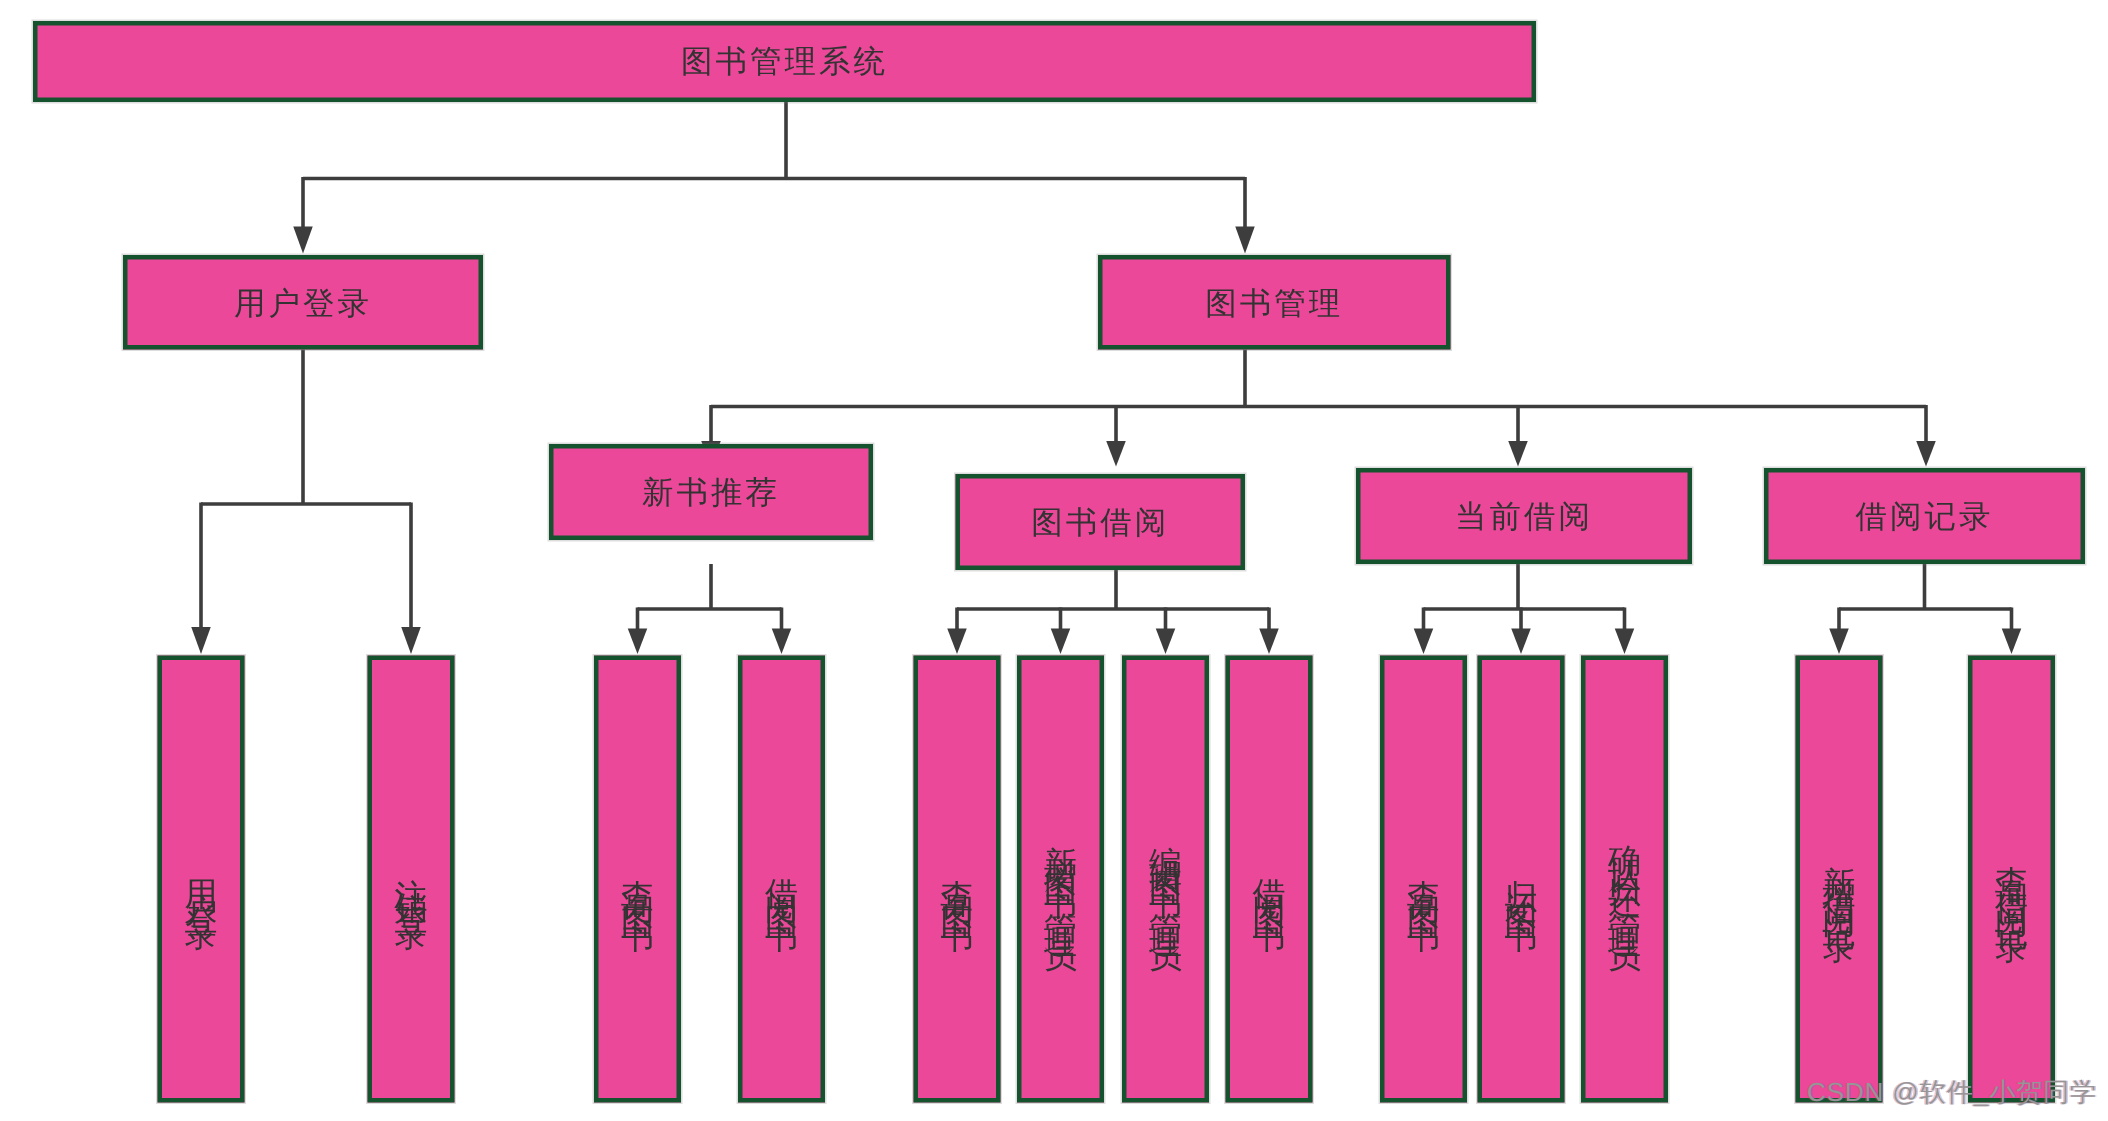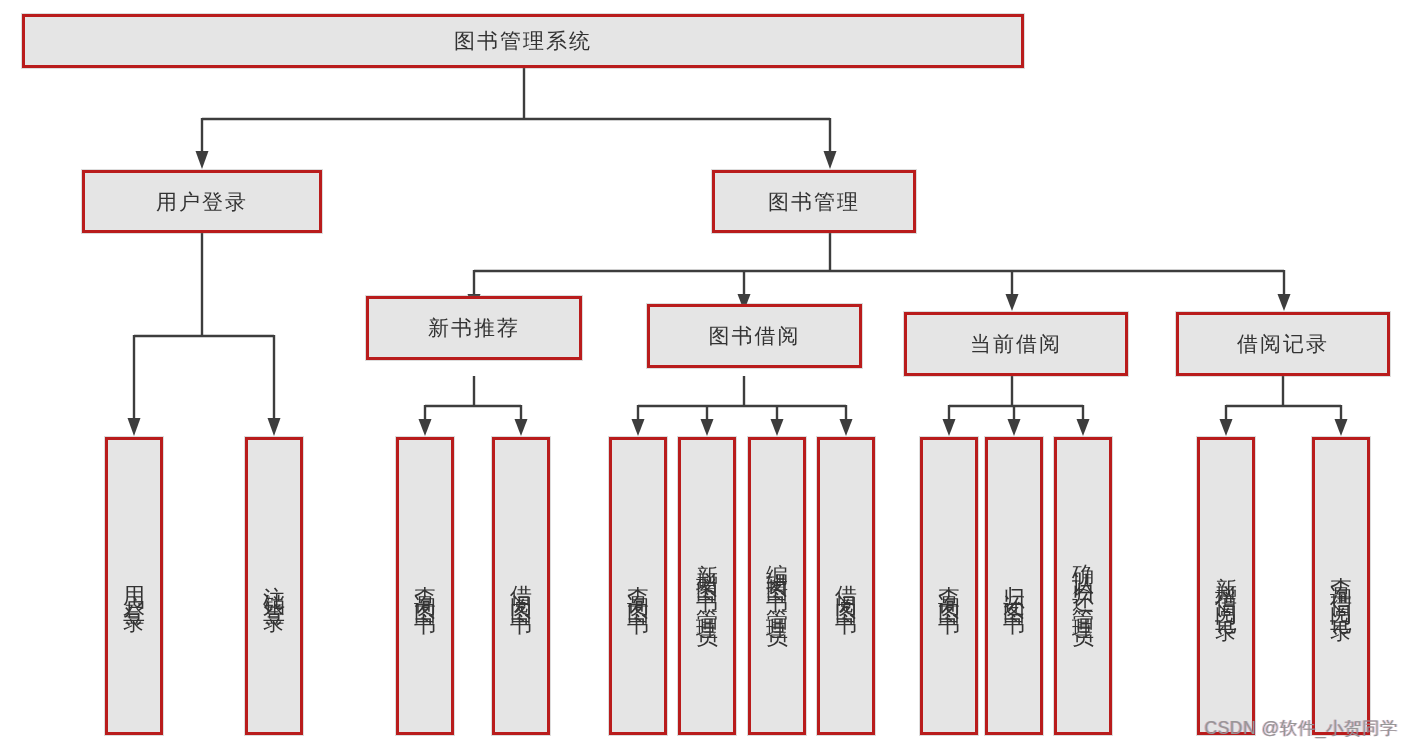--- a/index.html
+++ b/index.html
@@ -16,22 +16,22 @@
   }
   #connectors {
     position: absolute;
     left: 0; top: 0;
     width: 1405px;
     height: 747px;
   }
   .node {
     position: absolute;
     box-sizing: border-box;
-    border: 3px solid #b91c1c;
-    background: #e5e5e5;
+    border: 3px solid #14532d;
+    background: #ec4899;
     display: flex;
     align-items: center;
     justify-content: center;
     color: #333333;
     box-shadow: 0 0 0 1px rgba(120,120,120,0.25);
   }
   .node.h {
     font-size: 21px;
     letter-spacing: 2px;
   }
@@ -133,28 +133,28 @@
     </g>
   </svg>
 
   <div class="node h" style="left:22px; top:14px; width:1002px; height:54px;">
     <span>图书管理系统</span>
   </div>
 
   <div class="node h" style="left:82px; top:170px; width:240px; height:63px;">
     <span>用户登录</span>
   </div>
-  <div class="node h" style="left:712px; top:170px; width:204px; height:63px;justify-content:center;">
+  <div class="node h" style="left:732px; top:170px; width:235px; height:63px;justify-content:center;">
     <span>图书管理</span>
   </div>
 
   <div class="node h" style="left:366px; top:296px; width:216px; height:64px;">
     <span>新书推荐</span>
   </div>
-  <div class="node h" style="left:637px; top:304px; width:215px; height:64px;margin-left:10px;">
+  <div class="node h" style="left:637px; top:316px; width:193px; height:64px;">
     <span>图书借阅</span>
   </div>
   <div class="node h" style="left:904px; top:312px; width:224px; height:64px;">
     <span>当前借阅</span>
   </div>
   <div class="node h" style="left:1176px; top:312px; width:214px; height:64px;">
     <span>借阅记录</span>
   </div>
 
   <div class="node v" style="left:105px; top:437px; width:58px; height:298px;">

